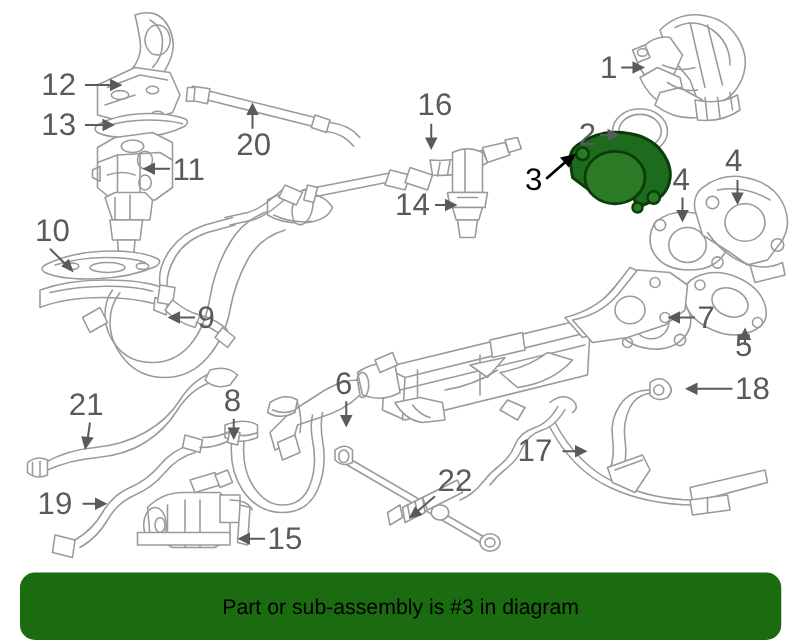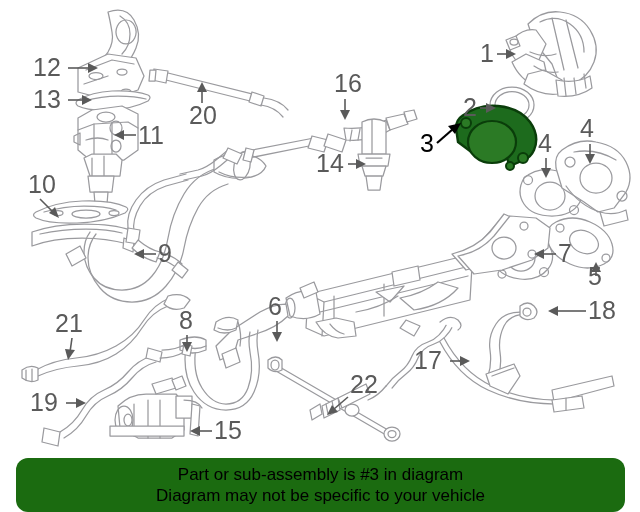--- a/index.html
+++ b/index.html
@@ -441,16 +441,15 @@
       <g>
         <text class="callout" x="414" y="369">17</text>
         <line class="lead" x1="450" y1="361" x2="462" y2="361"></line>
         <polygon class="ah" points="470,361 460,356 460,366"></polygon>
       </g>
     </g>
   </svg>
 
   <div id="footer">
     <div>Part or sub-assembly is #3 in diagram</div>
-    <div>Diagram may not be specific to your vehicle</div>
   </div>
 
 </div>
 
 </body></html>

